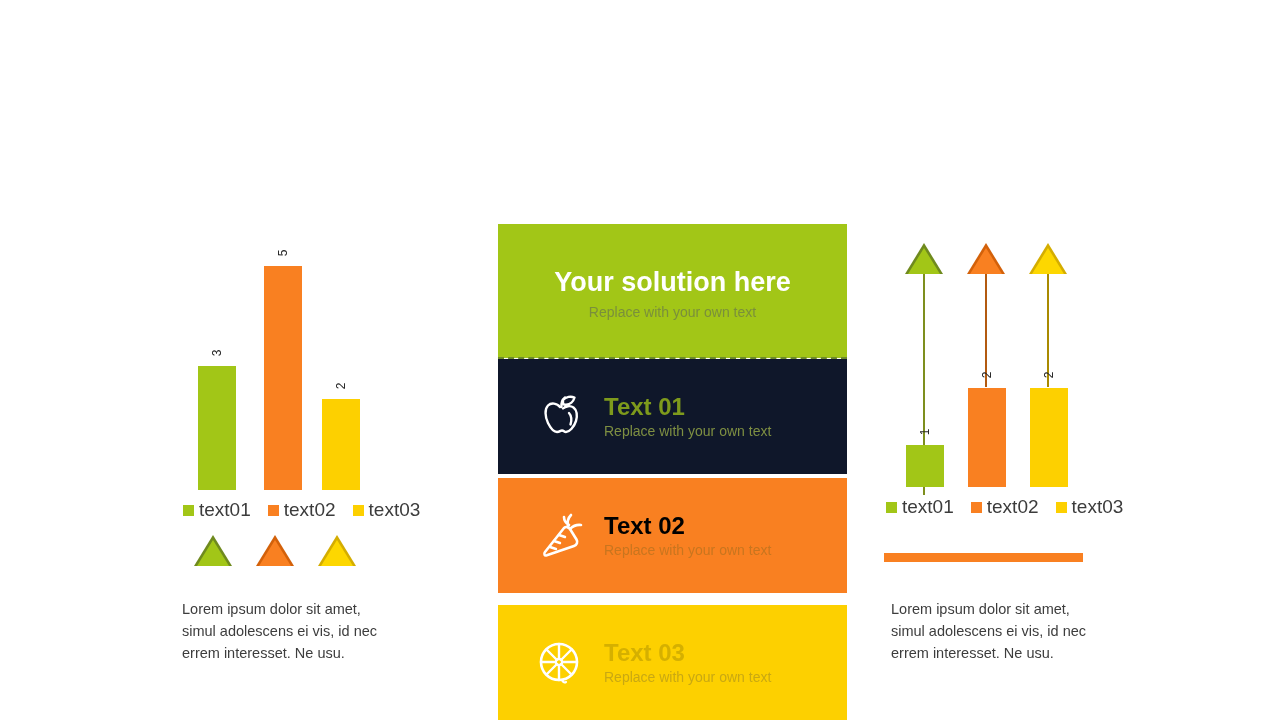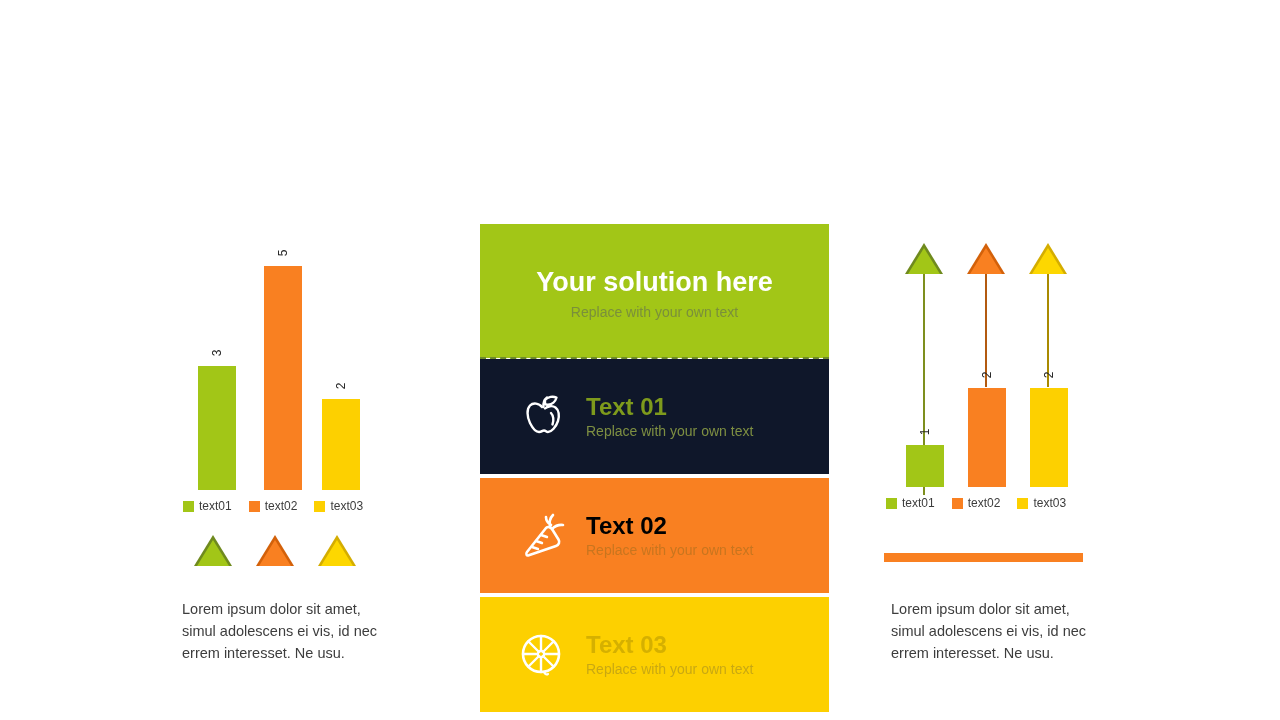--- a/index.html
+++ b/index.html
@@ -66,49 +66,49 @@
   
   .chart{position:absolute;}
   .bars{position:absolute;left:0;bottom:0;width:100%;height:100%;}
   .bar-col{position:absolute;bottom:0;}
   .bar{position:absolute;bottom:0;left:0;width:100%;}
   .bar-lbl{
     position:absolute;left:50%;font-size:12px;color:#262626;
     transform:translateX(-50%) rotate(-90deg);transform-origin:center center;
     white-space:nowrap;
   }
-  .legend{position:absolute;display:flex;gap:17px;align-items:center;font-size:12px;color:#3c3c3c;}
+  .legend{position:absolute;display:flex;gap:17px;align-items:center;font-size:19px;color:#3c3c3c;}
   .legend .item{display:flex;align-items:center;gap:5px;}
   .legend .sw{width:11px;height:11px;display:inline-block;}
 
   
   .tri{position:absolute;width:0;height:0;}
   .tri-wrap{position:absolute;}
   .stem{position:absolute;width:1.5px;}
 
   
-  .center{position:absolute;left:432px;top:224px;width:285px;padding-left:48px;}
+  .center{position:absolute;left:450px;top:224px;width:285px;padding-left:48px;}
   .panel{position:relative;width:349px;box-sizing:border-box;}
   .panel.top{height:134px;background:#a2c617;}
   .panel.top .ttl{
     position:absolute;left:0;right:0;top:43px;text-align:center;
     color:#ffffff;font-weight:700;font-size:27px;
   }
   .panel.top .sub{
     position:absolute;left:0;right:0;top:80px;text-align:center;
     color:#7a8f3b;font-size:14px;
   }
   .dashed{
     position:absolute;left:0;top:133px;width:349px;height:0;
     border-top:2px dashed #6f8a2b;
   }
   .panel.row{height:115px;display:flex;align-items:center;padding-left:34px;}
   .panel.row.g{background:#0f172a;margin-top:1px;}
   .panel.row.o{background:#f98021;margin-top:4px;}
-  .panel.row.y{background:#fdd000;margin-top:4px;}
+  .panel.row.y{background:#fdd000;margin-top:12px;}
   .panel .ico{width:56px;height:56px;flex:0 0 56px;margin-right:16px;}
   .panel .txt .h{font-weight:700;font-size:24px;line-height:1.05;}
   .panel .txt .p{font-size:14px;margin-top:4px;}
   .panel.row.g .h{color:#7e9a1c;} .panel.row.g .p{color:#7e8f42;}
   .panel.row.o .h{color:#000000;} .panel.row.o .p{color:#c8751f;}
   .panel.row.y .h{color:#d5b000;} .panel.row.y .p{color:#c9a812;}
 
   
   .body-text{position:absolute;font-size:14.5px;line-height:22px;color:#3d3d3d;width:215px;}
   .orange-rule{position:absolute;background:#f98021;}

